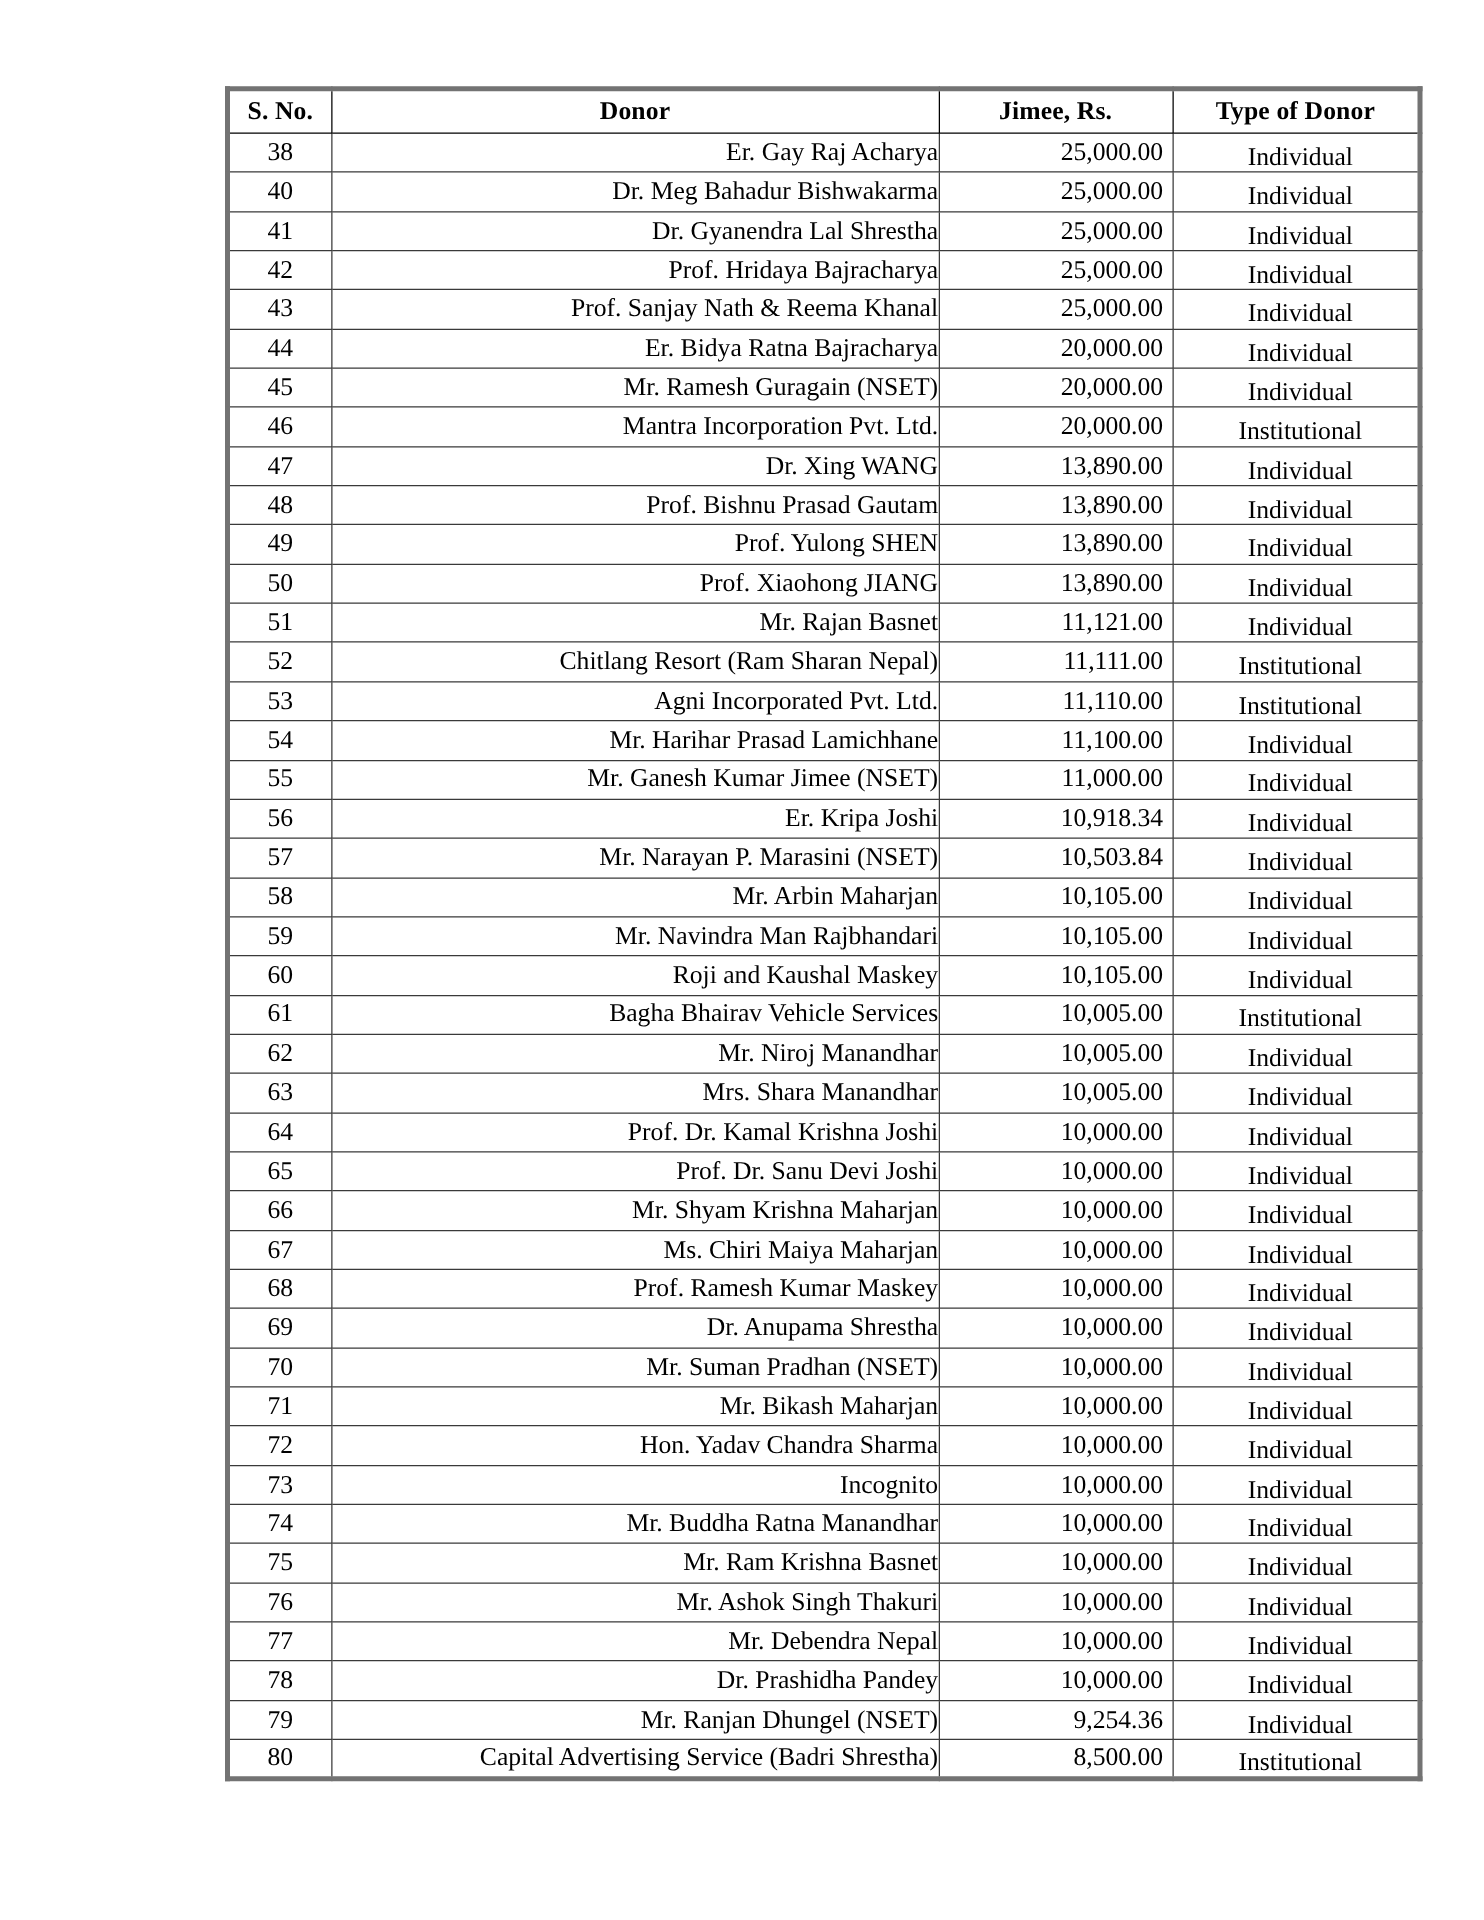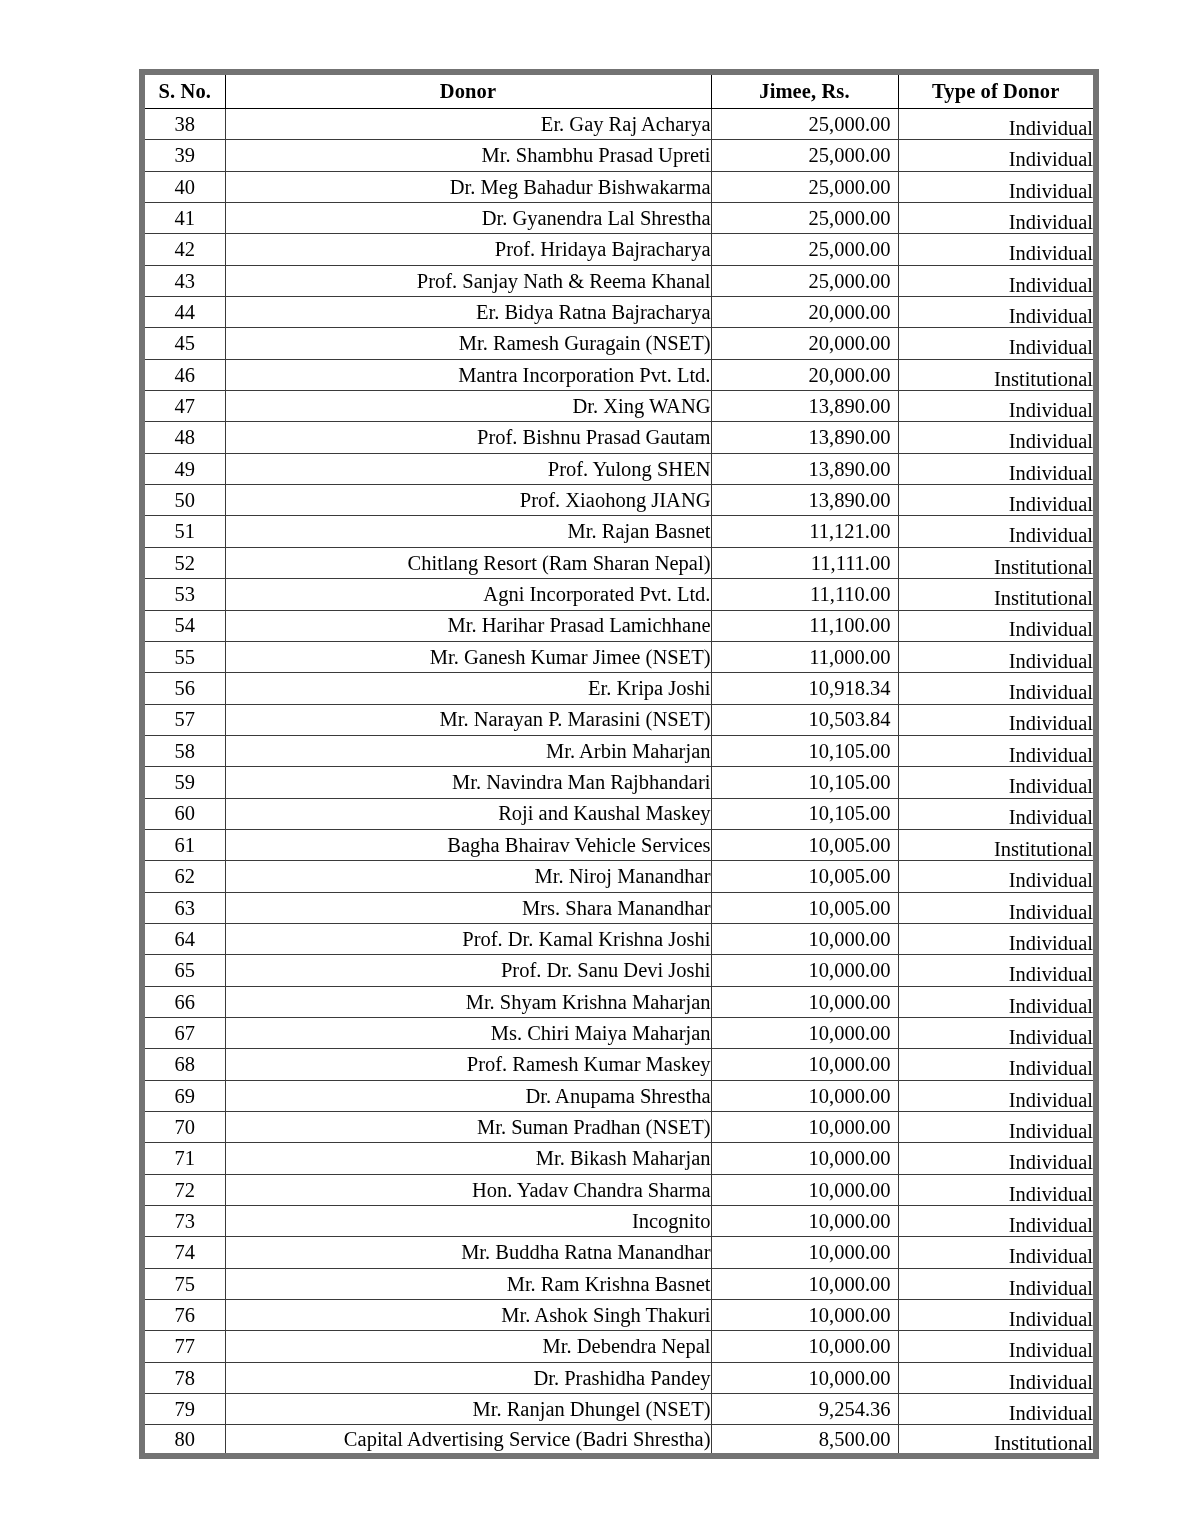--- a/index.html
+++ b/index.html
@@ -20,21 +20,22 @@
     position: absolute;
     left: 139px;
     top: 69px;
     width: 954px;
   }
 
   table.donor-table {
     border-collapse: collapse;
     table-layout: fixed;
     width: 954px;
-    border: 6px solid #737373;
+    border: 4px solid #737373;
+    margin-left: 41px;
   }
 
   table.donor-table col.col-sno    { width: 83px;  }
   table.donor-table col.col-donor  { width: 486px; }
   table.donor-table col.col-amount { width: 187px; }
   table.donor-table col.col-type   { width: 198px; }
 
   table.donor-table th,
   table.donor-table td {
     border: 1px solid #3a3a3a;
@@ -73,21 +74,21 @@
     text-align: right;
   }
   td.cell-donor .cell-inner { padding: 0 0 0 9px; }
 
   td.cell-amount {
     text-align: right;
   }
   td.cell-amount .cell-inner { padding: 0 7px 0 0; }
 
   td.cell-type {
-    text-align: right;
+    text-align: center;
   }
   
   td.cell-type .cell-inner {
     padding: 0 0 0 8px;
     position: relative;
     top: 4px;
   }
 
   .cell-inner { display: block; }
 </style>
@@ -128,34 +129,20 @@
           </td>
           <td class="cell-amount">
             <span class="cell-inner">25,000.00</span>
           </td>
           <td class="cell-type">
             <span class="cell-inner">Individual</span>
           </td>
         </tr>
         <tr>
           <td class="cell-sno">
-            <span class="cell-inner">39</span>
-          </td>
-          <td class="cell-donor">
-            <span class="cell-inner">Mr. Shambhu Prasad Upreti</span>
-          </td>
-          <td class="cell-amount">
-            <span class="cell-inner">25,000.00</span>
-          </td>
-          <td class="cell-type">
-            <span class="cell-inner">Individual</span>
-          </td>
-        </tr>
-        <tr>
-          <td class="cell-sno">
             <span class="cell-inner">40</span>
           </td>
           <td class="cell-donor">
             <span class="cell-inner">Dr. Meg Bahadur Bishwakarma</span>
           </td>
           <td class="cell-amount">
             <span class="cell-inner">25,000.00</span>
           </td>
           <td class="cell-type">
             <span class="cell-inner">Individual</span>

